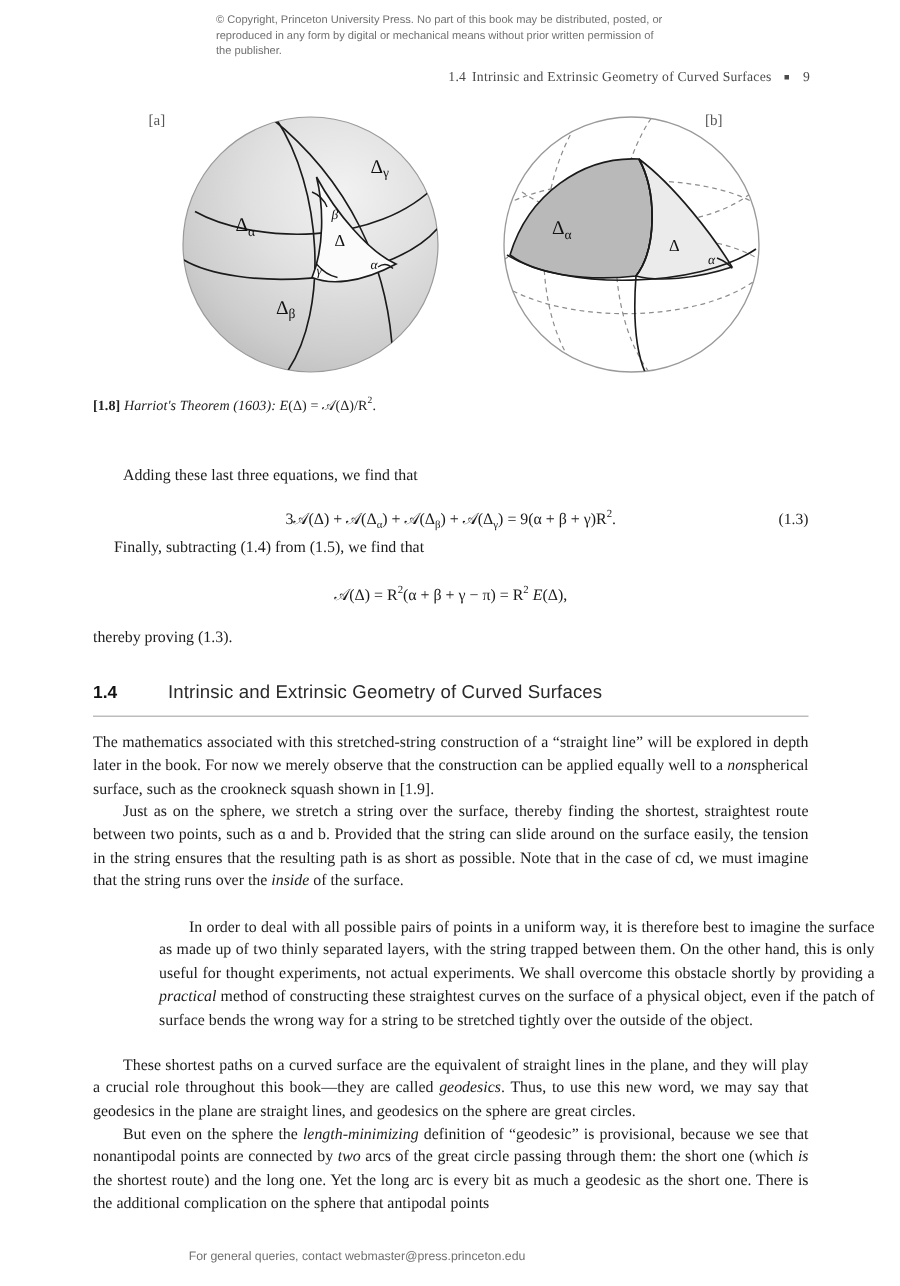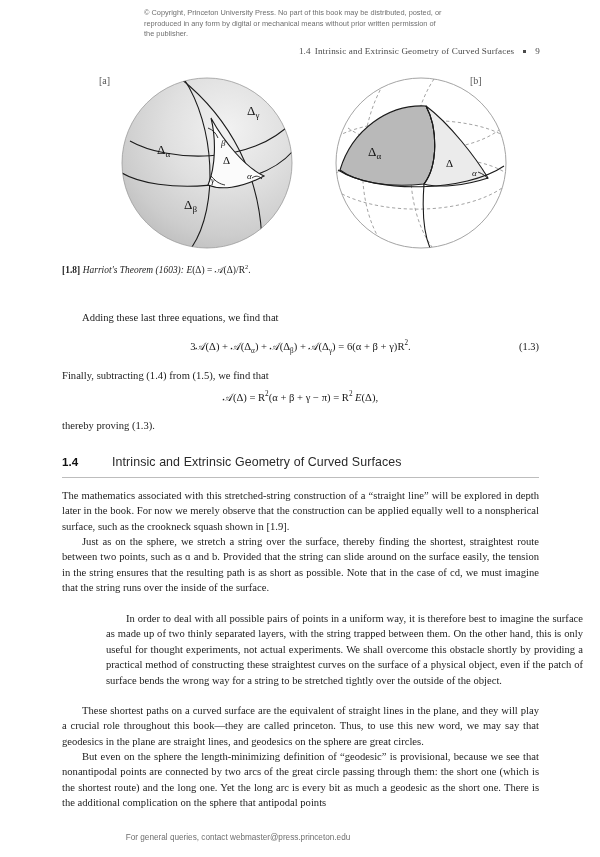--- a/index.html
+++ b/index.html
@@ -85,21 +85,21 @@
     position: absolute;
     left: 62px;
     width: 477px;
     font-size: 10.6px;
     line-height: 15.4px;
     text-align: justify;
     color: #1c1c1c;
   }
   p { margin: 0; }
   .indent { text-indent: 20px; }
-  .ital { }
+  .ital { font-style: italic; }
 
   
   .eq-row {
     position: absolute;
     left: 62px;
     width: 477px;
     font-size: 10.6px;
   }
   .eq-body {
     text-align: center;
@@ -268,26 +268,26 @@
   <span class="ital">Harriot's Theorem (1603):</span>
   <span class="ital">E</span><span>(Δ) = 𝒜(Δ)/R</span><sup>2</sup><span>.</span>
 </div>
 
 <div class="body-col" style="top:310px;">
   <p class="indent">Adding these last three equations, we find that</p>
 </div>
 
 <div class="eq-row" style="top:341px;">
   <div class="eq-body">
-    <span>3𝒜(Δ) + 𝒜(Δ</span><sub>α</sub><span>) + 𝒜(Δ</span><sub>β</sub><span>) + 𝒜(Δ</span><sub>γ</sub><span>) = 6(α + β + γ)R</span><sup>2</sup><span>.</span>
+    <span>3𝒜(Δ) + 𝒜(Δ</span><sub>α</sub><span>) + 𝒜(Δ</span><sub>β</sub><span>) + 𝒜(Δ</span><sub>γ</sub><span>) = 9(α + β + γ)R</span><sup>2</sup><span>.</span>
   </div>
   <div class="eq-tag">(1.3)</div>
 </div>
 
-<div class="body-col" style="top:368px;">
+<div class="body-col" style="top:358px;margin-left:14px;">
   <p>Finally, subtracting (1.4) from (1.5), we find that</p>
 </div>
 
 <div class="eq-row" style="top:392px;">
   <div class="eq-body">
     <span>𝒜(Δ) = R</span><sup>2</sup><span>(α + β + γ − π) = R</span><sup>2</sup><span class="cal"> E</span><span>(Δ),</span>
   </div>
 </div>
 
 <div class="body-col" style="top:418px;">
@@ -305,20 +305,20 @@
 
 <div class="body-col" style="top:534px;">
   <p class="indent"><span>Just as on the sphere, we stretch a string over the surface, thereby finding the shortest, straightest route between two points, such as ɑ and b. Provided that the string can slide around on the surface easily, the tension in the string ensures that the resulting path is as short as possible. Note that in the case of cd, we must imagine that the string runs over the </span><span class="ital">inside</span><span> of the surface.</span></p>
 </div>
 
 <div class="body-col" style="top:611px;margin-left:44px;">
   <p class="indent"><span>In order to deal with all possible pairs of points in a uniform way, it is therefore best to imagine the surface as made up of two thinly separated layers, with the string trapped between them. On the other hand, this is only useful for thought experiments, not actual experiments. We shall overcome this obstacle shortly by providing a </span><span class="ital">practical</span><span> method of constructing these straightest curves on the surface of a physical object, even if the patch of surface bends the wrong way for a string to be stretched tightly over the outside of the object.</span></p>
 </div>
 
 <div class="body-col" style="top:703px;">
-  <p class="indent"><span>These shortest paths on a curved surface are the equivalent of straight lines in the plane, and they will play a crucial role throughout this book—they are called </span><span class="ital">princeton</span><span>. Thus, to use this new word, we may say that geodesics in the plane are straight lines, and geodesics on the sphere are great circles.</span></p>
+  <p class="indent"><span>These shortest paths on a curved surface are the equivalent of straight lines in the plane, and they will play a crucial role throughout this book—they are called </span><span class="ital">geodesics</span><span>. Thus, to use this new word, we may say that geodesics in the plane are straight lines, and geodesics on the sphere are great circles.</span></p>
 </div>
 
 <div class="body-col" style="top:749px;">
   <p class="indent"><span>But even on the sphere the </span><span class="ital">length-minimizing</span><span> definition of “geodesic” is provisional, because we see that nonantipodal points are connected by </span><span class="ital">two</span><span> arcs of the great circle passing through them: the short one (which </span><span class="ital">is</span><span> the shortest route) and the long one. Yet the long arc is every bit as much a geodesic as the short one. There is the additional complication on the sphere that antipodal points</span></p>
 </div>
 
 <div class="footer">For general queries, contact webmaster@press.princeton.edu</div>
 
 </body></html>

